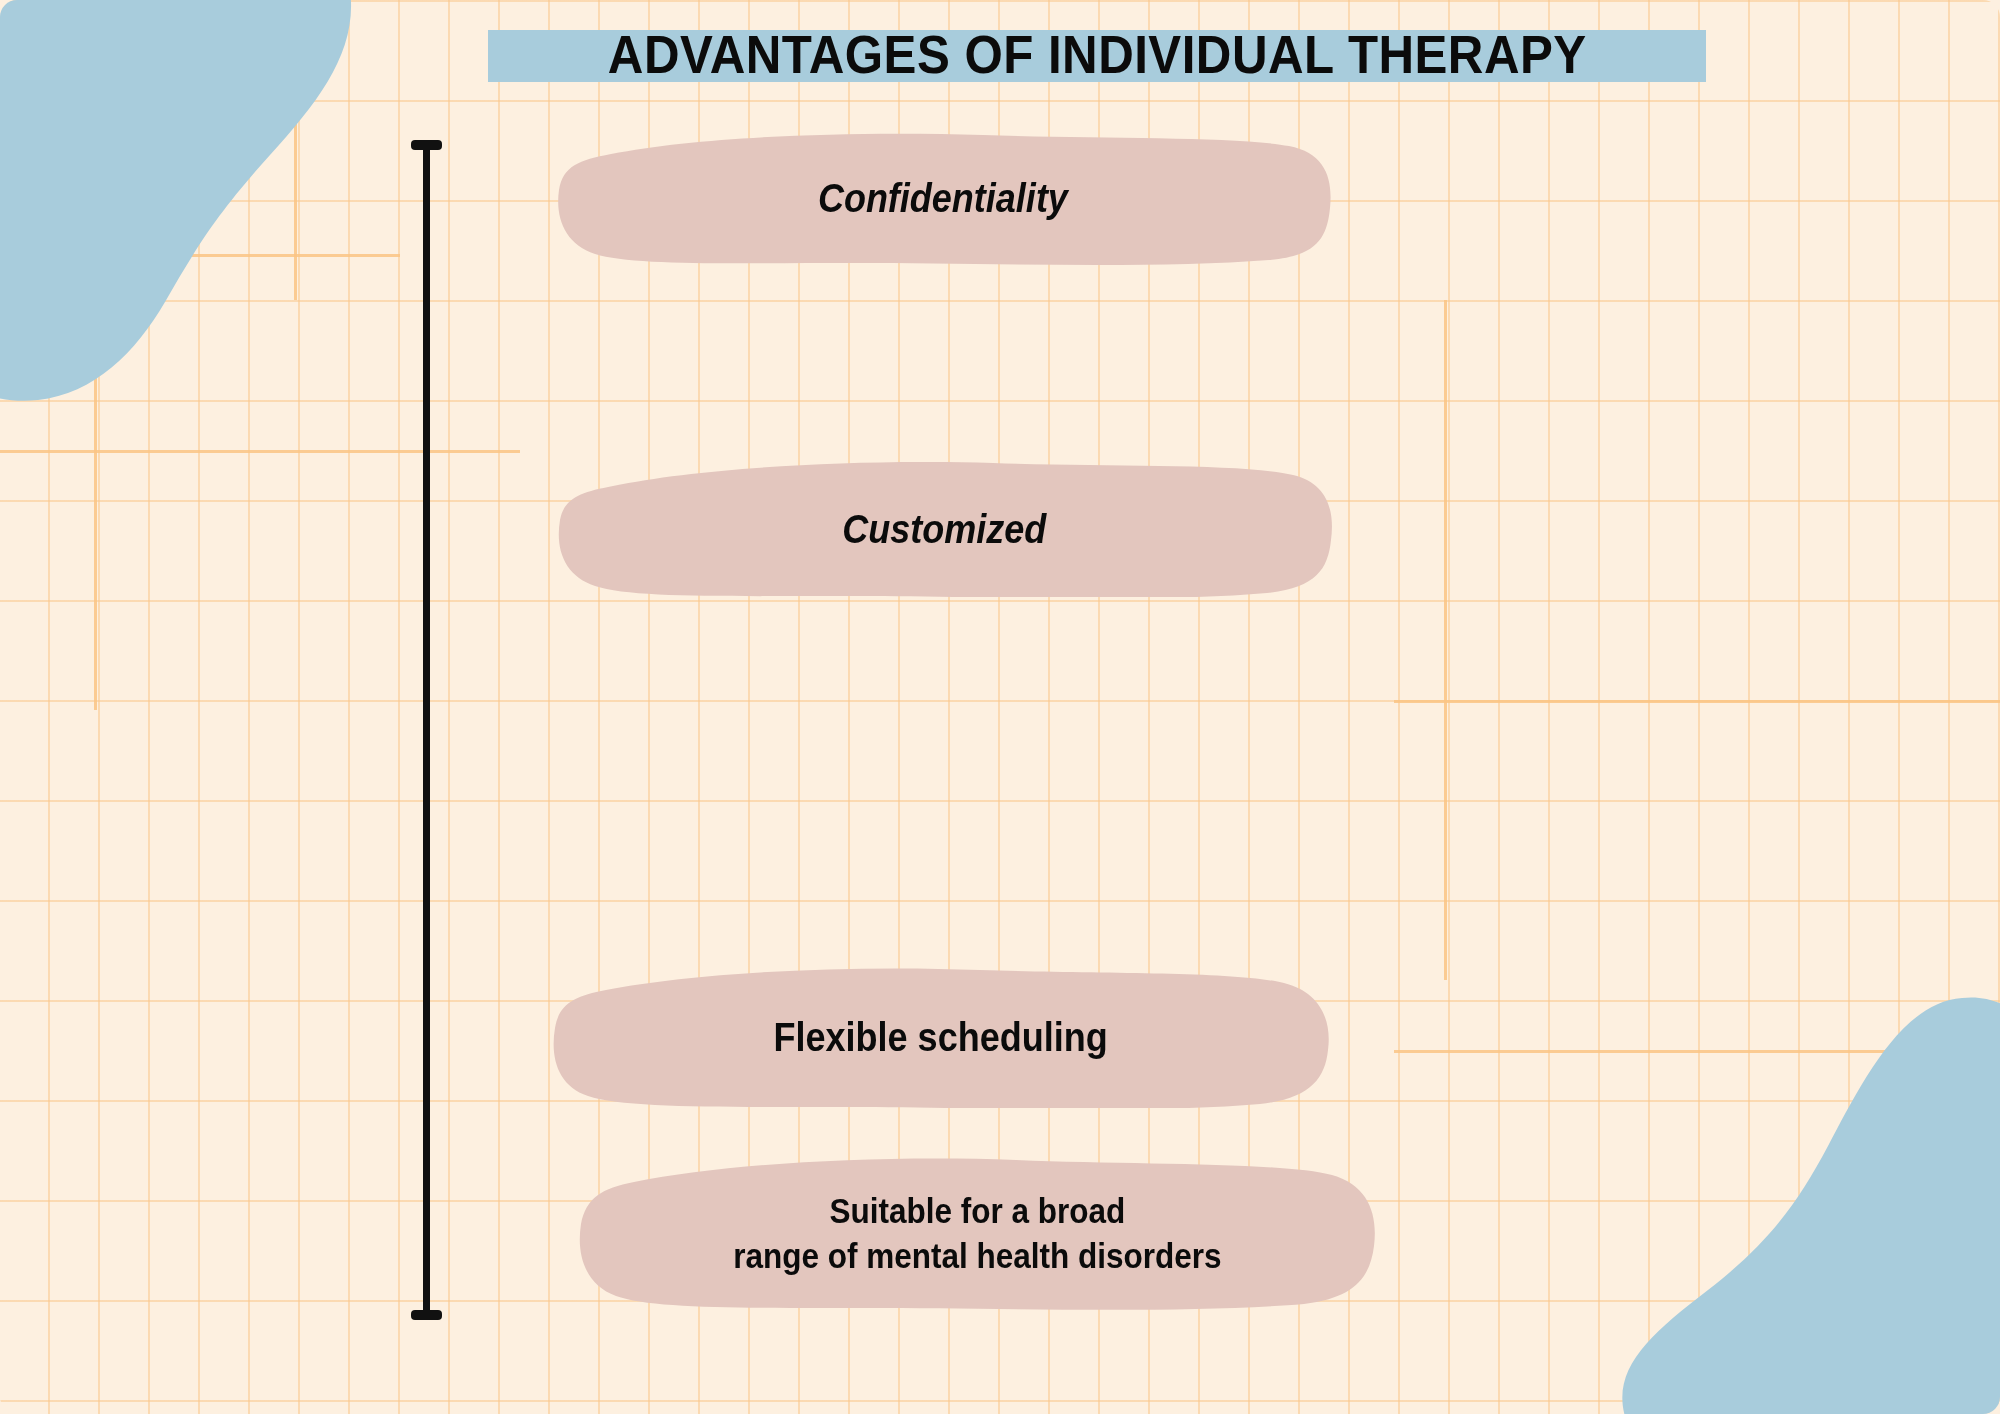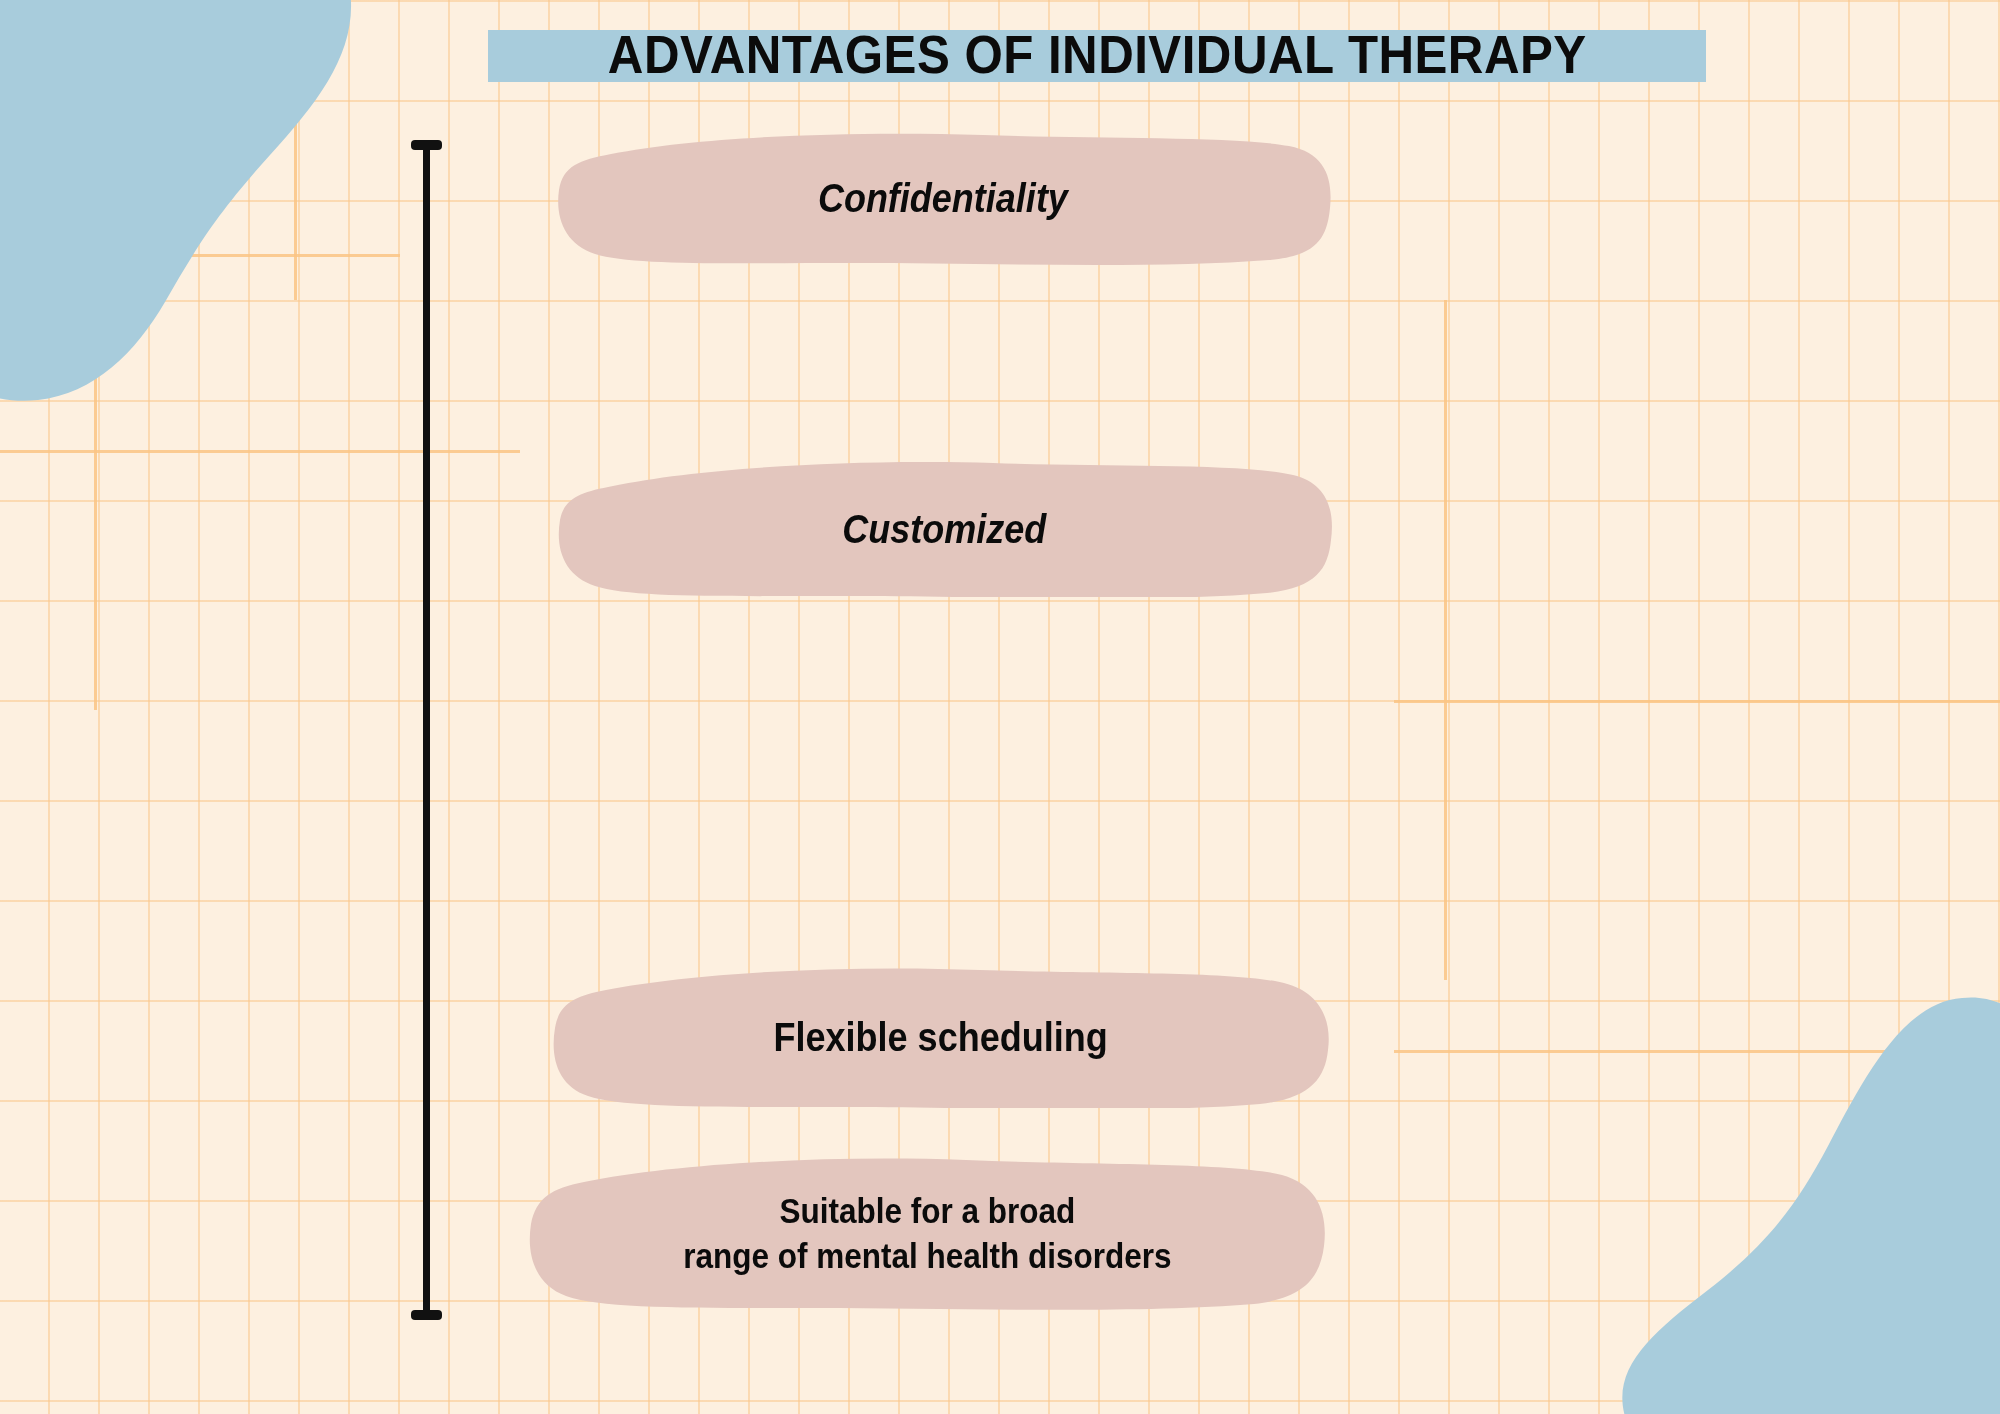--- a/index.html
+++ b/index.html
@@ -7,20 +7,21 @@
     width:2000px;height:1414px;
     background:#FDF0E0;
     font-family:"Liberation Sans", sans-serif;
     overflow:hidden;
     position:relative;
   }
   #stage{
     position:absolute;inset:0;
     width:2000px;height:1414px;
     overflow:hidden;
+    border-radius:17px;
   }
   .layer{position:absolute;inset:0;width:2000px;height:1414px;}
 
   
   #grid-layer{
     background-image:
       linear-gradient(to right, rgba(250,200,140,0.55) 2px, transparent 2px),
       linear-gradient(to bottom, rgba(250,200,140,0.55) 2px, transparent 2px);
     background-size:50px 100px;
     background-position:-2px 0px;
@@ -129,21 +130,21 @@
 
 
 
     <div class="pill" style="left:550px;top:968px;width:782px;height:140px;align-items:center;">
       <svg class="pill-bg" width="782" height="140" viewBox="0 0 782 140">
         <path d="M56,22 C150,4 300,-3 430,2 C548,6 684,3 734,15 C770,24 782,52 778,82 C775,112 758,131 710,136 C594,146 416,139 286,139 C166,139 74,140 38,128 C8,118 0,90 5,60 C9,36 24,28 56,22 Z" fill="#E3C6BE"></path>
       </svg>
       <span class="pill-label" style="font-size:40px;">Flexible scheduling</span>
     </div>
 
-    <div class="pill" style="left:526px;top:1158px;width:802px;height:152px;">
+    <div class="pill" style="left:576px;top:1158px;width:802px;height:152px;">
       <svg class="pill-bg" width="802" height="152" viewBox="0 0 802 152">
         <path d="M58,24 C152,5 306,-3 440,2 C562,7 706,4 756,17 C792,27 802,56 798,88 C794,120 778,140 728,146 C608,156 424,150 290,150 C170,150 76,151 40,138 C10,127 0,98 5,66 C10,40 26,30 58,24 Z" fill="#E3C6BE"></path>
       </svg>
       <span class="pill-label" style="font-size:35px;">Suitable for a broad
 range of mental health disorders</span>
     </div>
 
   </div>
 </div>
 

